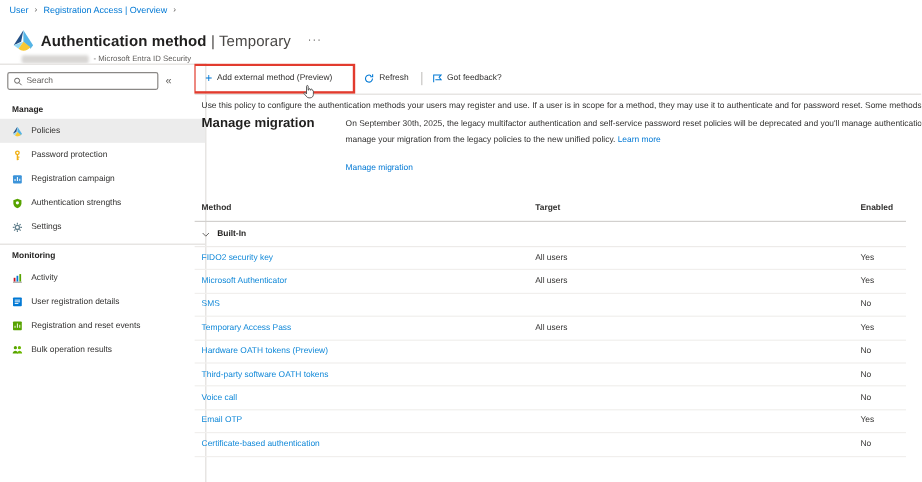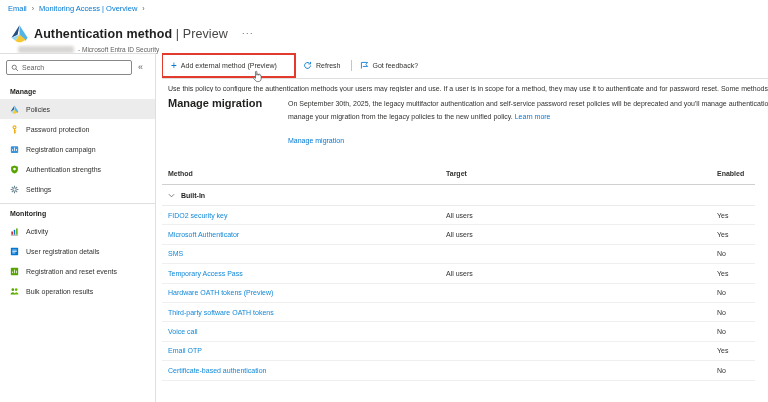--- a/index.html
+++ b/index.html
@@ -14,21 +14,21 @@
   .titlebar { position:absolute; left:10px; top:24px; display:flex; align-items:center; }
   .title-icon { width:19px; height:19px; margin-right:5px; flex:0 0 auto; }
   .page-title { font-size:12.5px; color:#201f1e; white-space:nowrap; letter-spacing:.1px; }
   .page-title .t1 { font-weight:bold; }
   .page-title .t2 { font-weight:normal; color:#484644; }
   .more-btn { margin-left:12px; color:#605e5c; font-size:9px; letter-spacing:1px; cursor:pointer; line-height:1; padding:2px; }
   .subtitle { position:absolute; left:18px; top:46px; display:flex; align-items:center; gap:4px; font-size:6.5px; color:#605e5c; }
   .redacted { width:56px; height:7px; background:#d8d6d4; border-radius:2px; filter:blur(1.5px); }
 
   
-  .sidebar { position:absolute; left:0; top:53px; width:156px; height:349px; border-top:1px solid #e1dfdd; border-right:1px solid #e1dfdd; background:#fff; }
+  .sidebar { position:absolute; left:0; top:53px; width:172px; height:349px; border-top:1px solid #e1dfdd; border-right:1px solid #e1dfdd; background:#fff; }
   .searchrow { position:absolute; left:6px; top:6px; width:144px; display:flex; align-items:center; }
   .searchbox { width:126px; height:15px; border:1px solid #8a8886; border-radius:2px; display:flex; align-items:center; padding:0 4px; gap:3px; background:#fff; }
   .searchbox input { border:none; outline:none; width:100%; font-size:7px; color:#323130; font-family:"Liberation Sans",sans-serif; background:transparent; }
   .searchbox input::placeholder { color:#605e5c; }
   .collapse { margin-left:6px; color:#605e5c; font-size:9px; cursor:pointer; line-height:1; }
   .nav { position:absolute; left:0; top:28px; width:100%; }
   .nav-header { font-size:7px; font-weight:bold; color:#201f1e; padding:6px 0 4px 10px; }
   .nav-item { display:flex; align-items:center; height:20px; padding-left:10px; cursor:pointer; font-size:7px; color:#323130; white-space:nowrap; }
   .nav-item .ic { width:9px; height:9px; margin-right:7px; flex:0 0 auto; display:inline-flex; }
   .nav-item .ic svg { width:9px; height:9px; }
@@ -65,38 +65,38 @@
   .tdata { height:19.4px; border-bottom:1px solid #f1efed; font-size:7px; }
   .tdata .m a { color:#1088d8; text-decoration:none; cursor:pointer; white-space:nowrap; }
   .tdata .t, .tdata .e { color:#323130; }
 </style>
 </head>
 <body>
 
 <div class="page">
 
   <div class="breadcrumb">
-    <a>Email</a>
+    <a>User</a>
     <span class="crumb-sep">›</span>
-    <a>Monitoring Access | Overview</a>
+    <a>Registration Access | Overview</a>
     <span class="crumb-sep">›</span>
   </div>
 
   <div class="titlebar">
     <span class="title-icon">
       <svg viewBox="0 0 16 16" width="19" height="19">
         <path d="M8 1 1.2 11.6 6.4 9z" fill="#225086"></path>
         <path d="M8 1v8l5 5 1.8-2.4z" fill="#54b4e6"></path>
         <path d="M8 9l-6.8 2.6L4.6 14z" fill="#96d9f5"></path>
         <path d="M8 9l-3.4 5c1 .9 2.2 1.4 3.4 1.4 1.9 0 3.8-1 5-2.4z" fill="#f8c832"></path>
       </svg>
     </span>
     <div class="page-title">
       <span class="t1">Authentication method</span>
-      <span class="t2">| Preview</span>
+      <span class="t2">| Temporary</span>
     </div>
     <span class="more-btn">···</span>
   </div>
   <div class="subtitle">
     <span class="redacted"></span>
     <span>- Microsoft Entra ID Security</span>
   </div>
 
   <div class="sidebar">
     <div class="searchrow">

